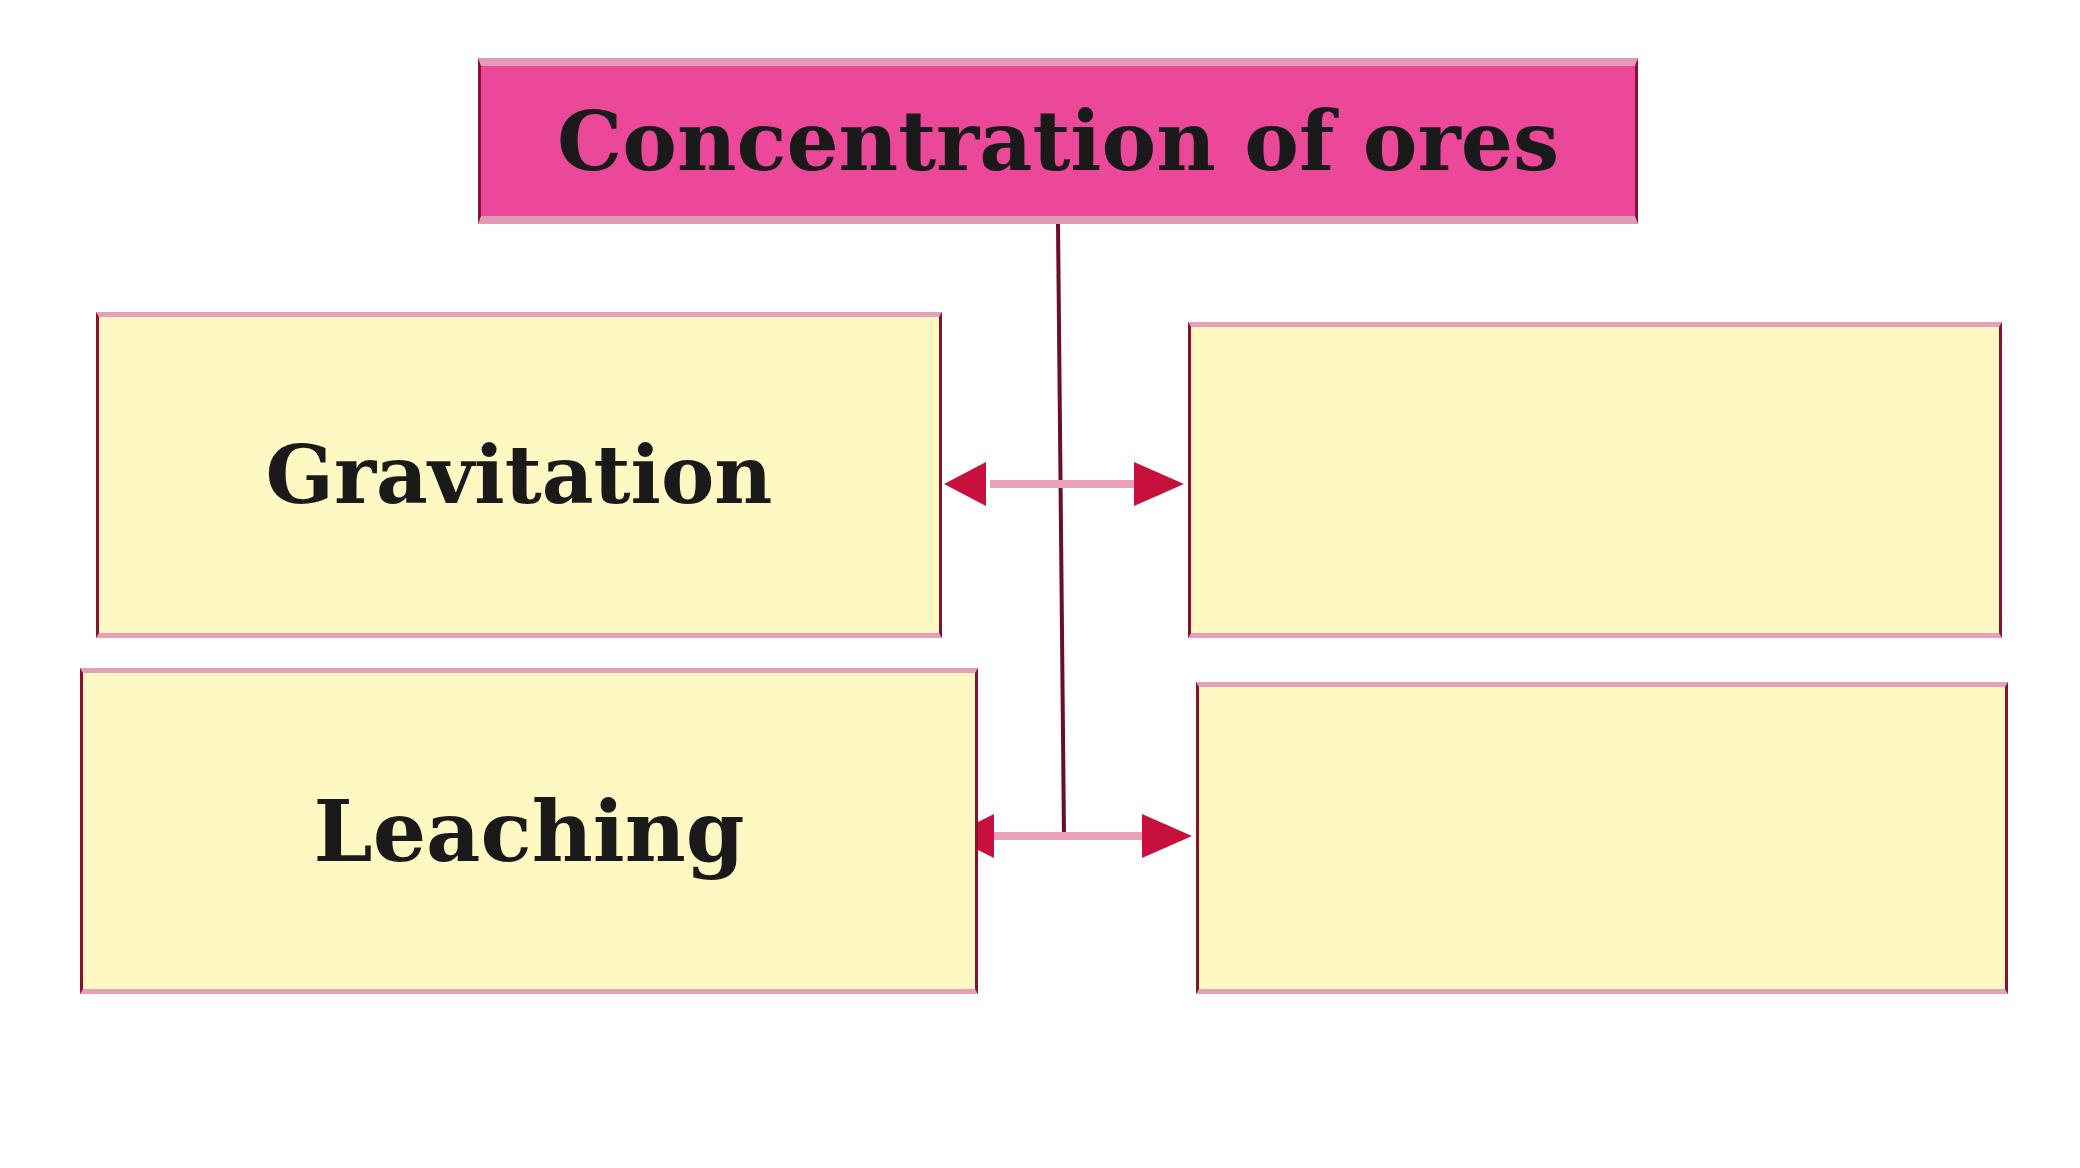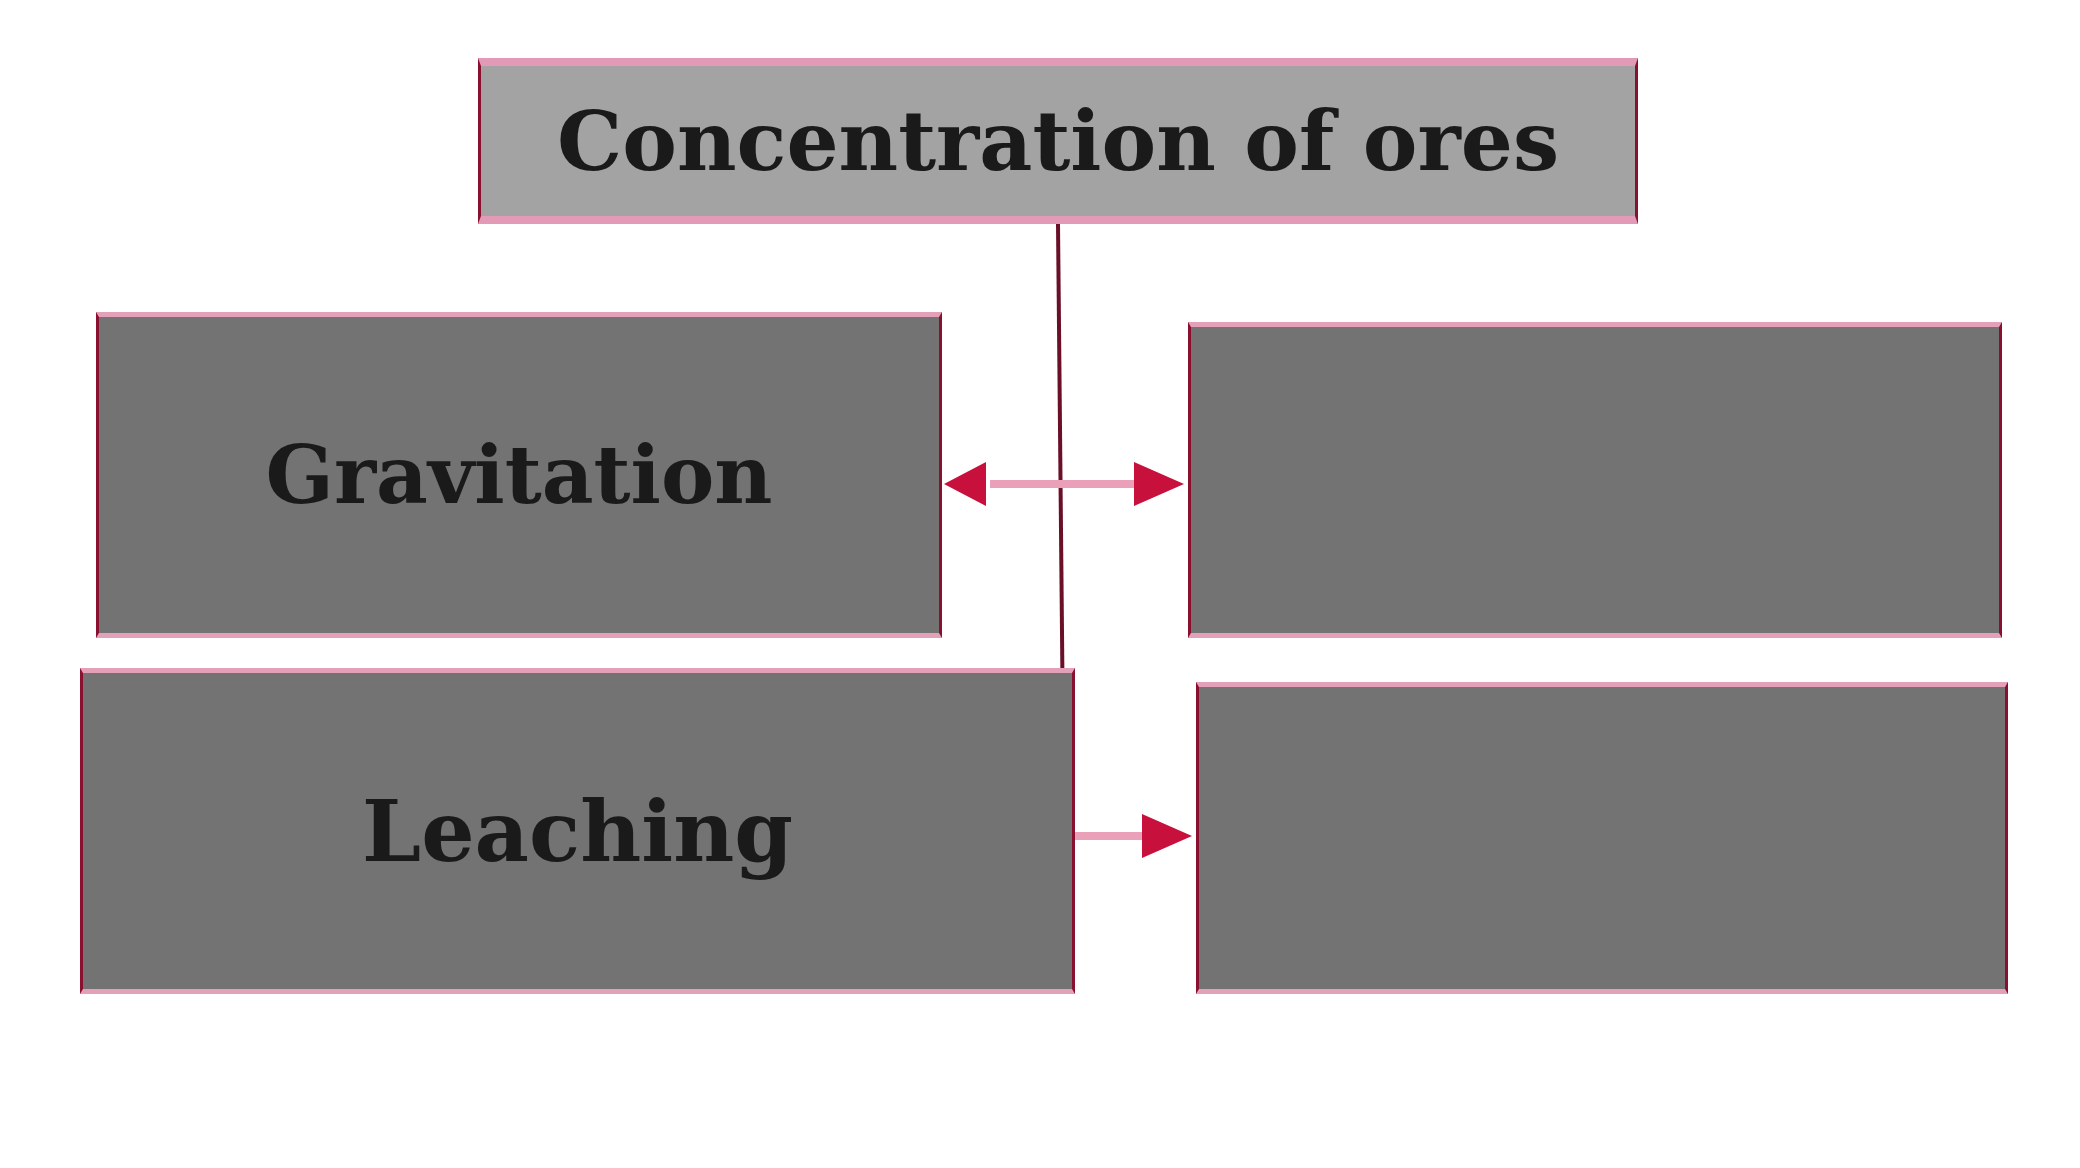--- a/index.html
+++ b/index.html
@@ -3,38 +3,38 @@
 <meta charset="utf-8">
 <style>
   html, body { margin: 0; padding: 0; }
   body {
     width: 2080px; height: 1168px; position: relative; overflow: hidden;
     background: #ffffff;
     font-family: "DejaVu Serif", "Liberation Serif", serif;
   }
   .box {
     position: absolute; box-sizing: border-box;
-    background: #737373;
+    background: #fef9c3;
     border-left: 3px solid #8a1030;
     border-right: 3px solid #8a1030;
     border-top: 5px solid #e4a0b8;
     border-bottom: 5px solid #e4a0b8;
     display: flex; align-items: center; justify-content: center;
     text-align: center; color: #1a1a1a;
   }
   .header-box {
     left: 478px; top: 58px; width: 1160px; height: 166px;
-    background: #a3a3a3;
+    background: #ec4899;
     border-top: 8px solid #e39ab6;
     border-bottom: 8px solid #e39ab6;
     font-size: 82px; font-weight: bold; letter-spacing: 0px;
   }
   .left-top  { left: 96px;  top: 312px; width: 846px; height: 326px; font-size: 80px; font-weight: bold; line-height: 150px; }
   .right-top { left: 1188px; top: 322px; width: 814px; height: 316px; }
-  .left-bot  { left: 80px;  top: 668px; width: 995px; height: 326px; font-size: 84px; font-weight: bold; }
+  .left-bot  { left: 80px;  top: 668px; width: 898px; height: 326px; font-size: 84px; font-weight: bold; }
   .right-bot { left: 1196px; top: 682px; width: 812px; height: 312px; }
   .label { display: block; }
   .connector { position: absolute; left: 0; top: 0; }
 </style>
 </head>
 <body>
 
 <div class="box header-box">
   <span class="label">Concentration of ores</span>
 </div>

